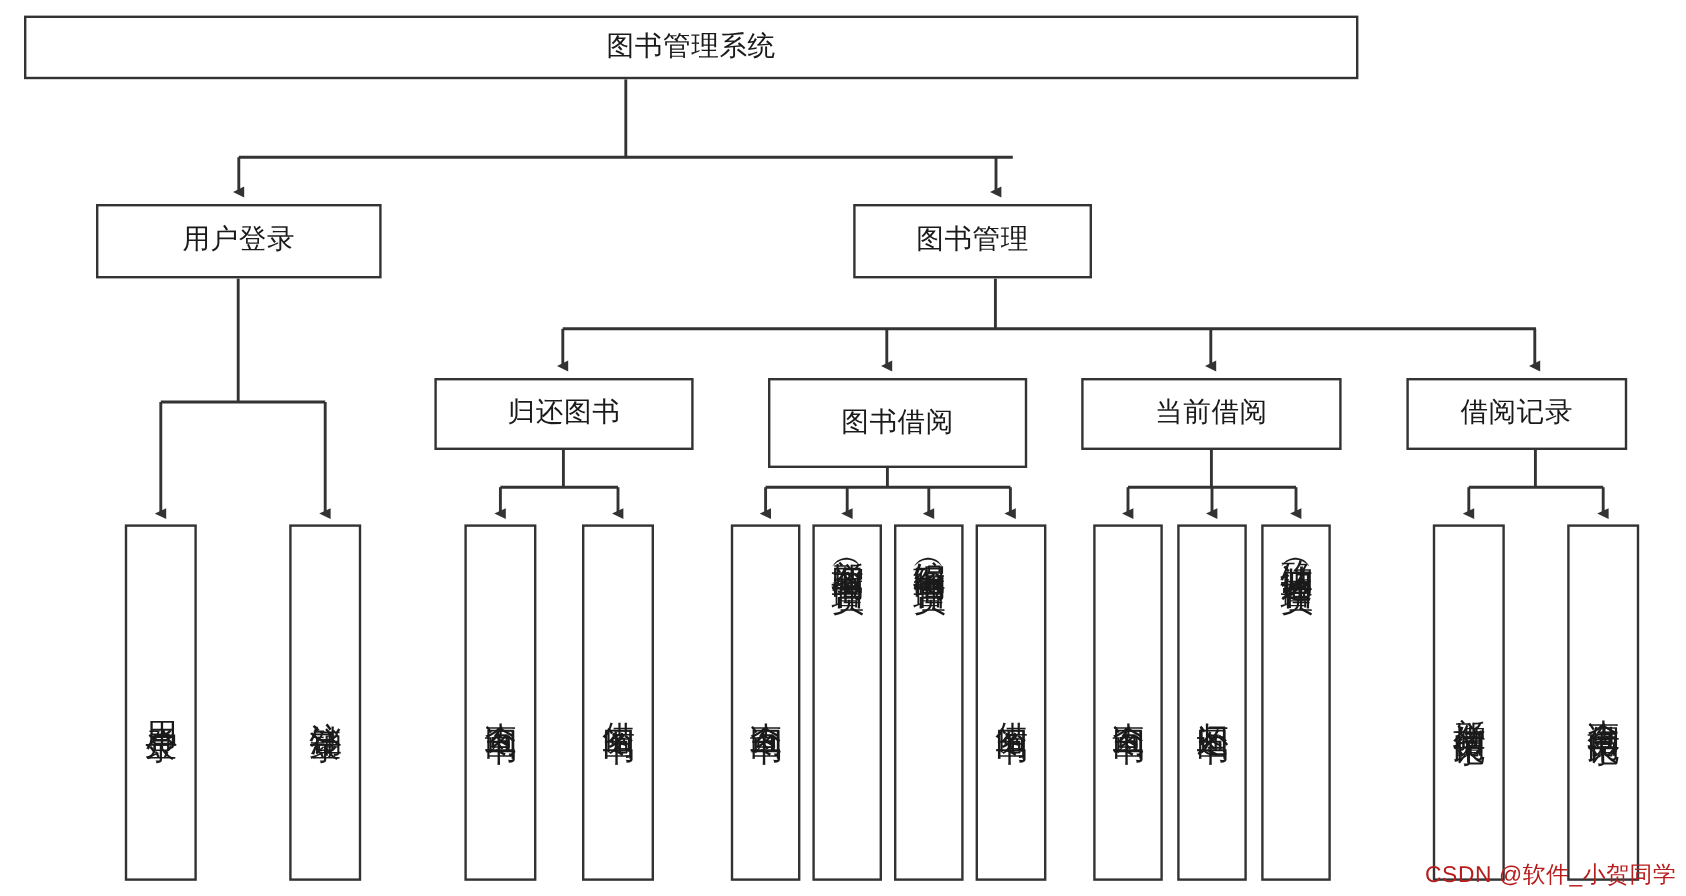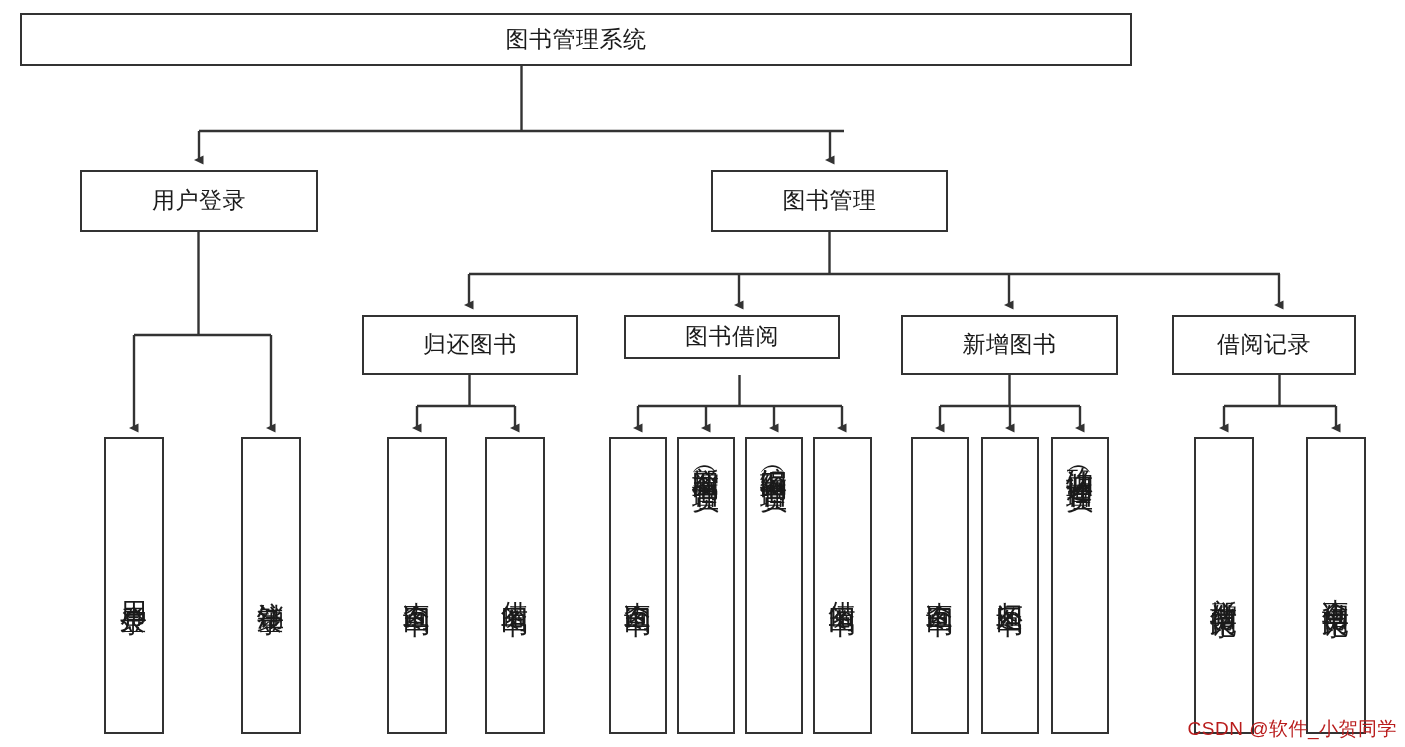--- a/index.html
+++ b/index.html
@@ -144,34 +144,34 @@
   </svg>
 
   <div class="node root horizontal" style="left:20px; top:13px; width:1112px; height:53px;">
     <span class="node-label">图书管理系统</span>
   </div>
 
   <div class="node horizontal" style="left:80px; top:170px; width:238px; height:62px;">
     <span class="node-label">用户登录</span>
   </div>
 
-  <div class="node horizontal" style="left:711px; top:170px; width:237px; height:62px;">
+  <div class="node horizontal" style="left:711px; top:170px; width:199px; height:62px;">
     <span class="node-label">图书管理</span>
   </div>
 
   <div class="node horizontal" style="left:362px; top:315px; width:216px; height:60px;">
     <span class="node-label">归还图书</span>
   </div>
 
-  <div class="node horizontal" style="left:624px; top:315px; width:216px; height:44px;">
+  <div class="node horizontal" style="left:640px; top:315px; width:216px; height:75px;">
     <span class="node-label">图书借阅</span>
   </div>
 
   <div class="node horizontal" style="left:901px; top:315px; width:217px; height:60px;">
-    <span class="node-label">新增图书</span>
+    <span class="node-label">当前借阅</span>
   </div>
 
   <div class="node horizontal" style="left:1172px; top:315px; width:184px; height:60px;align-items:center;">
     <span class="node-label">借阅记录</span>
   </div>
 
   <div class="node vertical center-text" style="left:104px; top:437px; width:60px; height:297px;">
     <span class="node-label">用户登录</span>
   </div>
 

